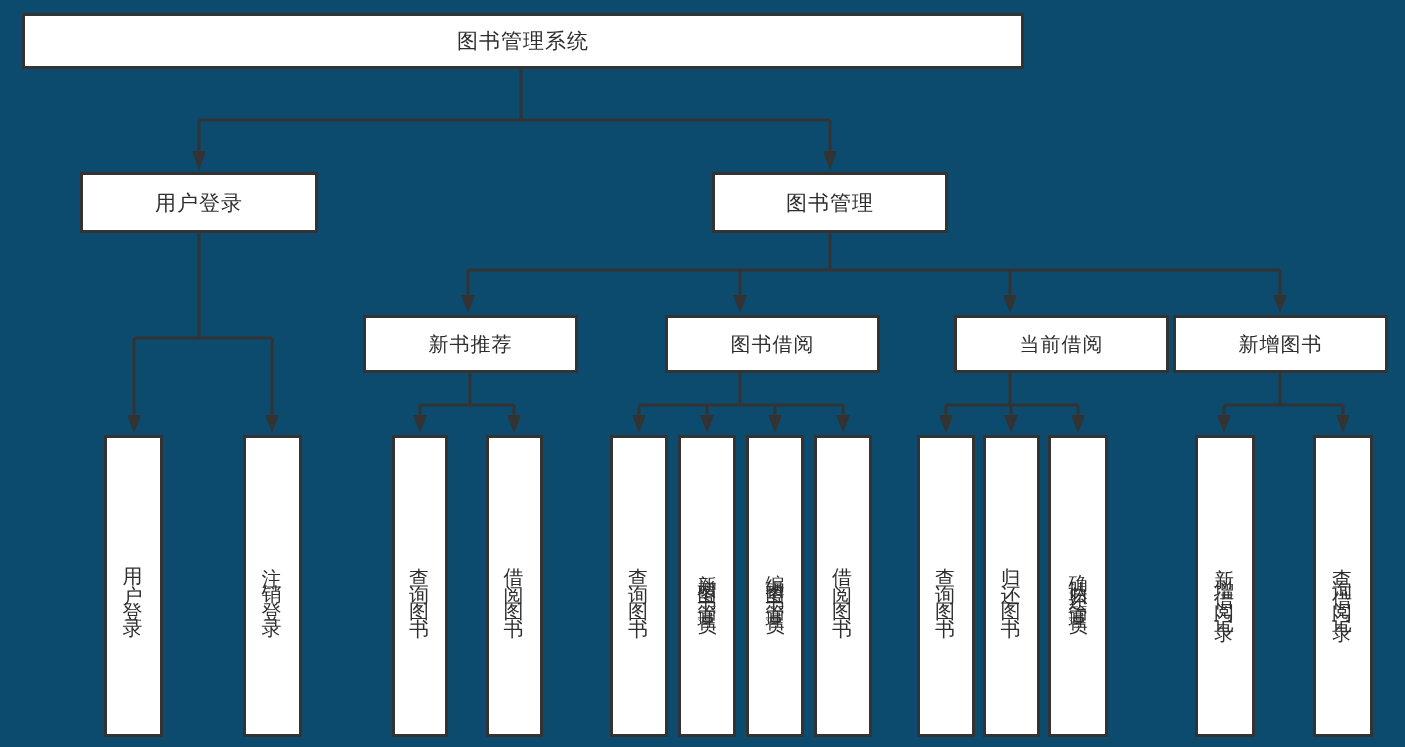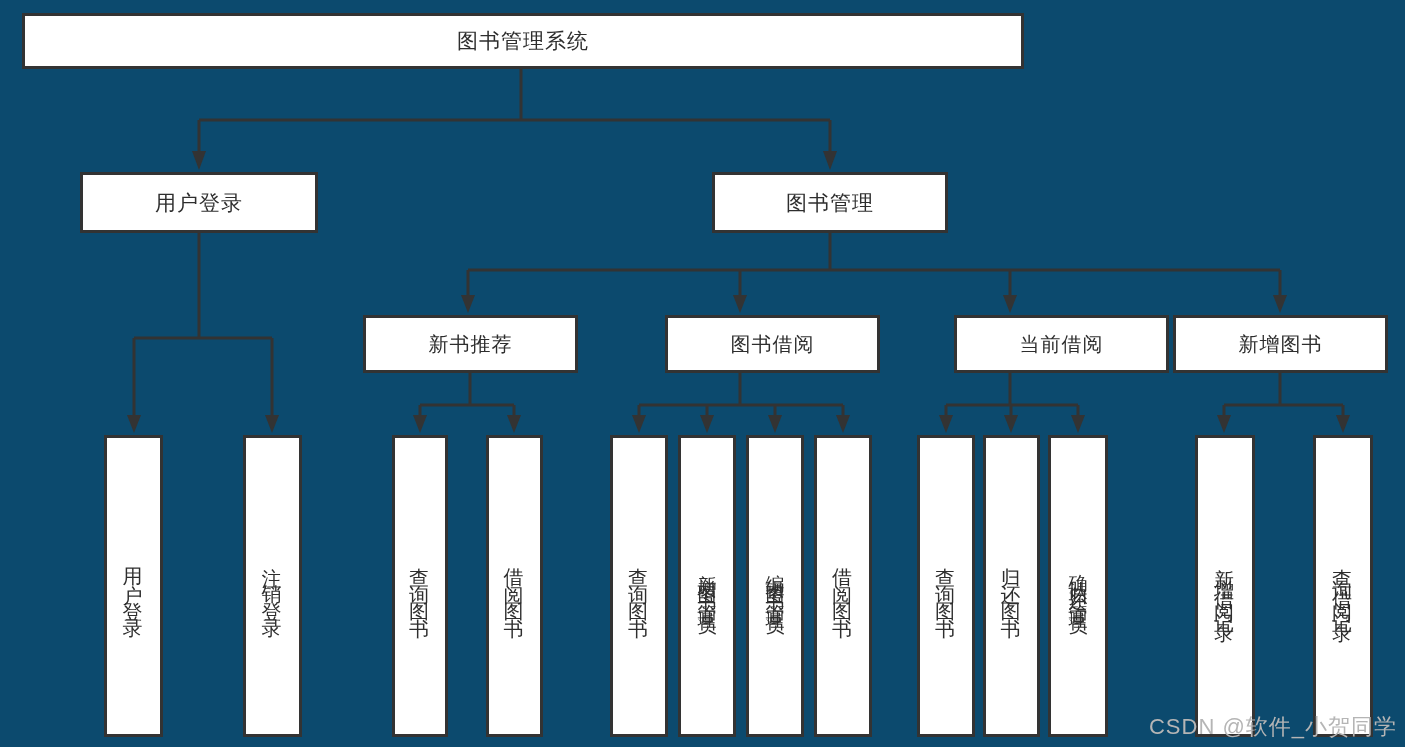--- a/index.html
+++ b/index.html
@@ -180,15 +180,14 @@
     <span class="vtext">确认归还（管理员）</span>
   </div>
 
   <div class="box leaf medium lf12">
     <span class="vtext">新增借阅记录</span>
   </div>
   <div class="box leaf medium lf13">
     <span class="vtext">查询借阅记录</span>
   </div>
 
-  <div class="watermark">CSDN @软件_小贺同学</div>
 
 </div>
 
 </body></html>

